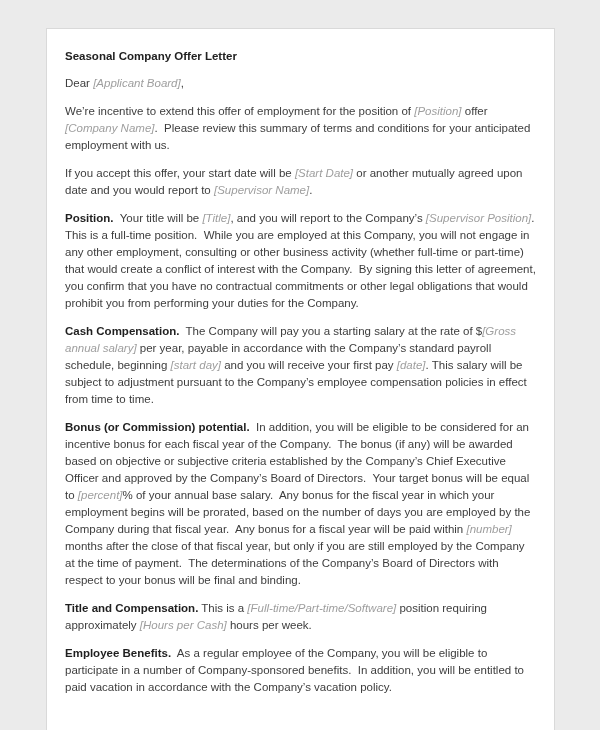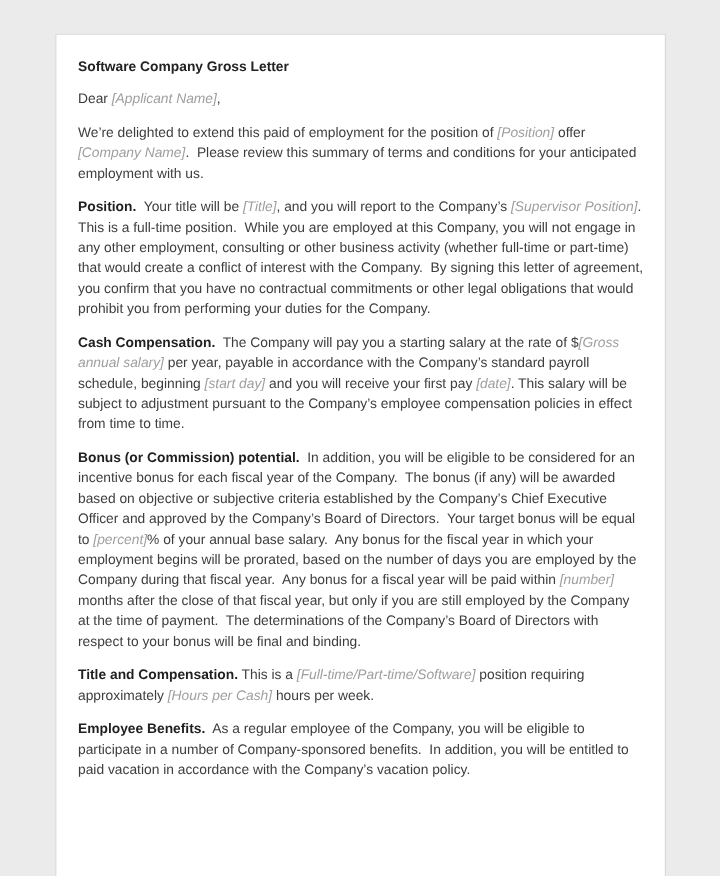--- a/index.html
+++ b/index.html
@@ -33,24 +33,25 @@
   .para.gap-top { margin-top: 22px; }
   .seg-n { color: #3d3d3d; }
   .seg-b { font-weight: 700; color: #1f1f1f; }
   .seg-ph, .seg-phu { color: #9e9e9e; font-style: italic; }
 </style>
 </head>
 <body>
 
 <div class="canvas">
   <div class="page">
-    <h1 class="doc-title">Software Company Gross Letter</h1>
+    <h1 class="doc-title">Seasonal Company Offer Letter</h1>
 
-    <p class="para"><span class="seg-n">Dear </span><span class="seg-ph">[Applicant Name]</span><span class="seg-n">,</span></p>
-    <p class="para"><span class="seg-n">We’re delighted to extend this paid of employment for the position of </span><span class="seg-ph">[Position]</span><span class="seg-n"> offer </span><span class="seg-ph">[Company Name]</span><span class="seg-n">.  Please review this summary of terms and conditions for your anticipated employment with us.</span></p>
+    <p class="para"><span class="seg-n">Dear </span><span class="seg-ph">[Applicant Board]</span><span class="seg-n">,</span></p>
+    <p class="para"><span class="seg-n">We’re incentive to extend this offer of employment for the position of </span><span class="seg-ph">[Position]</span><span class="seg-n"> offer </span><span class="seg-ph">[Company Name]</span><span class="seg-n">.  Please review this summary of terms and conditions for your anticipated employment with us.</span></p>
+    <p class="para"><span class="seg-n">If you accept this offer, your start date will be </span><span class="seg-ph">[Start Date]</span><span class="seg-n"> or another mutually agreed upon date and you would report to </span><span class="seg-ph">[Supervisor Name]</span><span class="seg-n">.</span></p>
     <p class="para"><span class="seg-b">Position.</span><span class="seg-n">  Your title will be </span><span class="seg-ph">[Title]</span><span class="seg-n">, and you will report to the Company’s </span><span class="seg-ph">[Supervisor Position]</span><span class="seg-n">.  This is a full-time position.  While you are employed at this Company, you will not engage in any other employment, consulting or other business activity (whether full-time or part-time) that would create a conflict of interest with the Company.  By signing this letter of agreement, you confirm that you have no contractual commitments or other legal obligations that would prohibit you from performing your duties for the Company.</span></p>
     <p class="para"><span class="seg-b">Cash Compensation.</span><span class="seg-n">  The Company will pay you a starting salary at the rate of $</span><span class="seg-ph">[Gross annual salary]</span><span class="seg-n"> per year, payable in accordance with the Company’s standard payroll schedule, beginning </span><span class="seg-ph">[start day]</span><span class="seg-n"> and you will receive your first pay </span><span class="seg-ph">[date]</span><span class="seg-n">. This salary will be subject to adjustment pursuant to the Company’s employee compensation policies in effect from time to time.</span></p>
     <p class="para"><span class="seg-b">Bonus (or Commission) potential.</span><span class="seg-n">  In addition, you will be eligible to be considered for an incentive bonus for each fiscal year of the Company.  The bonus (if any) will be awarded based on objective or subjective criteria established by the Company’s Chief Executive Officer and approved by the Company’s Board of Directors.  Your target bonus will be equal to </span><span class="seg-ph">[percent]</span><span class="seg-n">% of your annual base salary.  Any bonus for the fiscal year in which your employment begins will be prorated, based on the number of days you are employed by the Company during that fiscal year.  Any bonus for a fiscal year will be paid within </span><span class="seg-ph">[number]</span><span class="seg-n"> months after the close of that fiscal year, but only if you are still employed by the Company at the time of payment.  The determinations of the Company’s Board of Directors with respect to your bonus will be final and binding.</span></p>
     <p class="para"><span class="seg-b">Title and Compensation.</span><span class="seg-n"> This is a </span><span class="seg-ph">[Full-time/Part-time/Software]</span><span class="seg-n"> position requiring approximately </span><span class="seg-ph">[Hours per Cash]</span><span class="seg-n"> hours per week.</span></p>
     <p class="para"><span class="seg-b">Employee Benefits.</span><span class="seg-n">  As a regular employee of the Company, you will be eligible to participate in a number of Company-sponsored benefits.  In addition, you will be entitled to paid vacation in accordance with the Company’s vacation policy.</span></p>
 
   </div>
 </div>
 
 </body></html>

